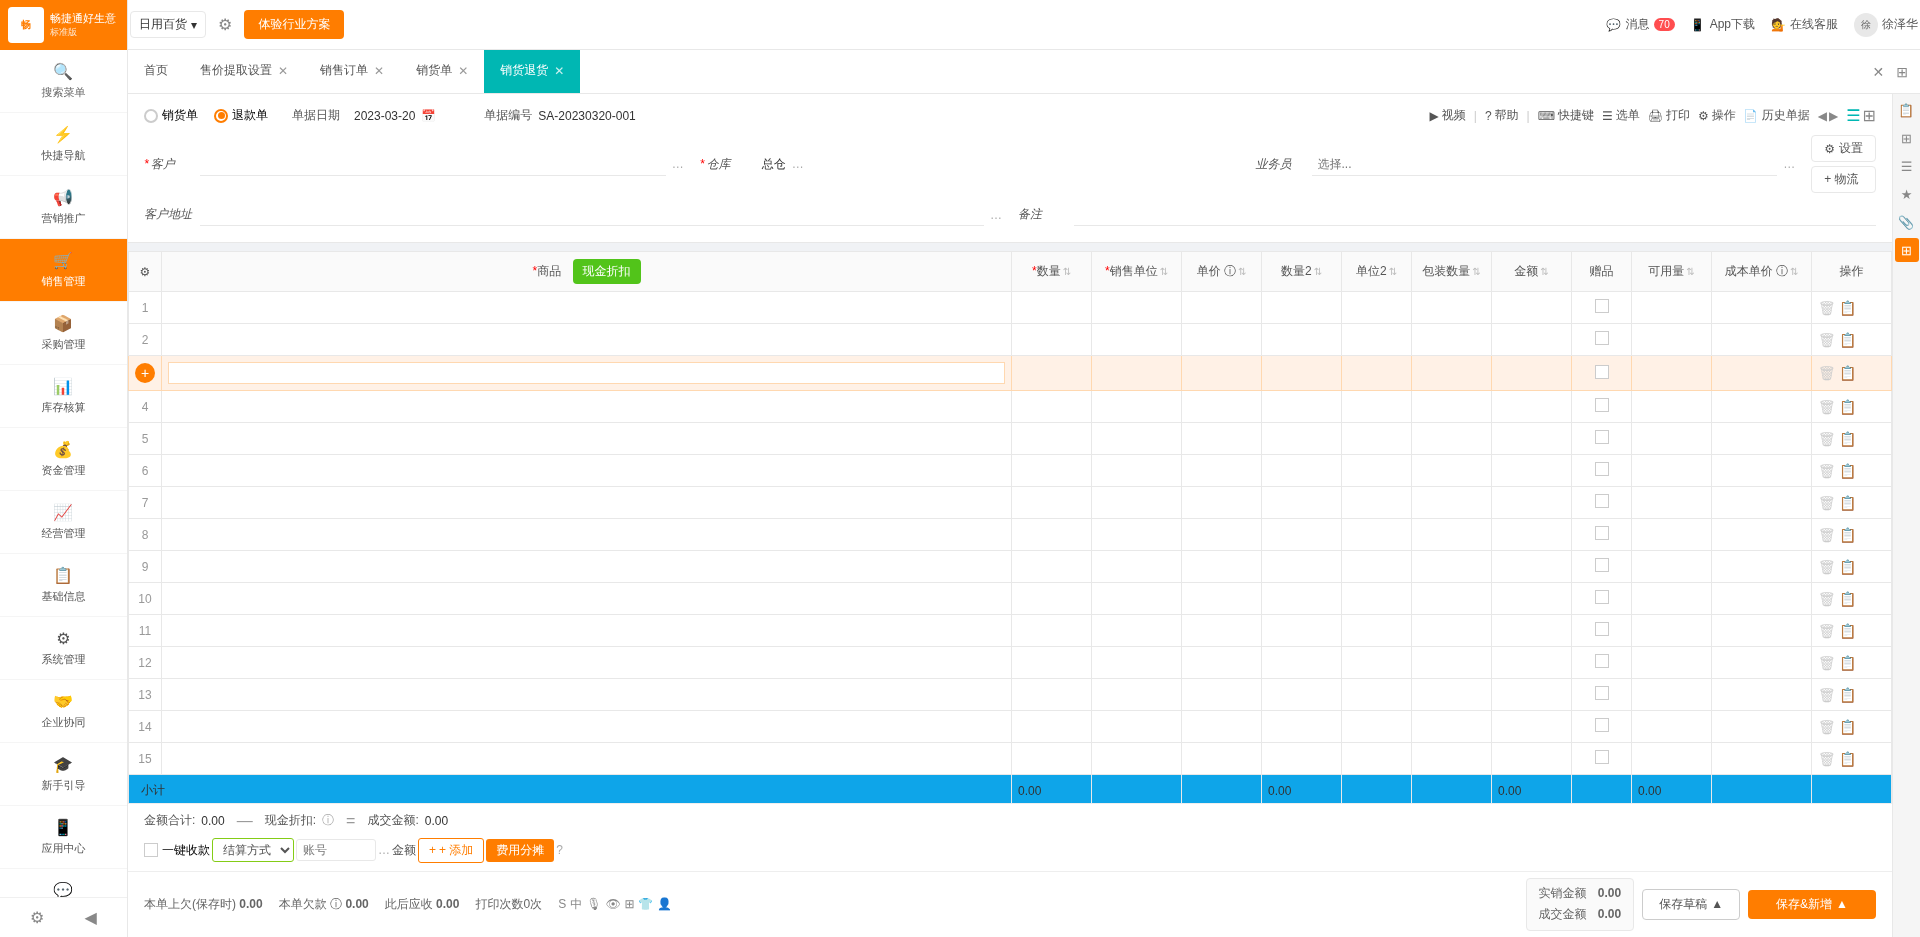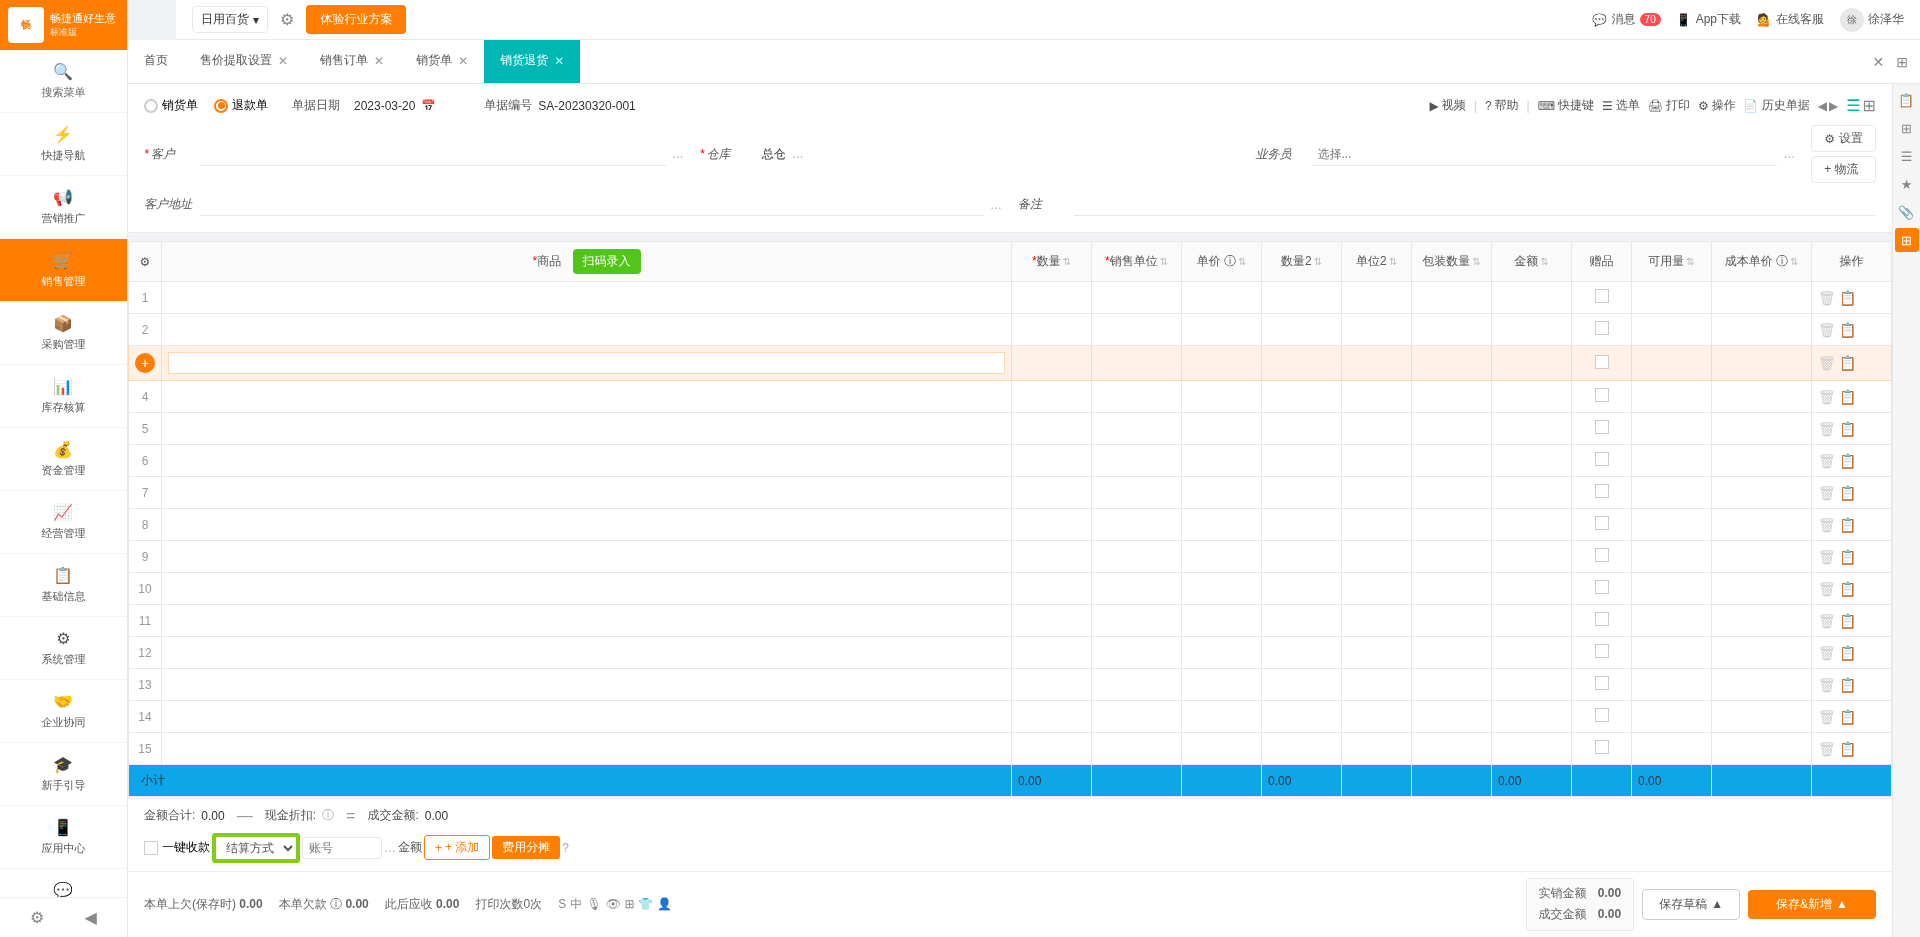--- a/index.html
+++ b/index.html
@@ -18,21 +18,21 @@
     .sidebar-item.active { background: #ff7d00; color: #fff; }
     .sidebar-item .icon { font-size: 16px; }
     .sidebar-item .label { font-size: 11px; }
     .sidebar-bottom { display: flex; justify-content: space-around; padding: 10px; border-top: 1px solid #f0f0f0; }
     .sidebar-bottom-icon { cursor: pointer; color: #888; font-size: 16px; }
 
     
     .main { flex: 1; display: flex; flex-direction: column; overflow: hidden; }
 
     
-    .topbar { height: 40px; background: #fff; display: flex; align-items: center; justify-content: space-between; padding: 0 16px; border-bottom: 1px solid #e8e8e8; margin-left: 48px; }
+    .topbar { height: 50px; background: #fff; display: flex; align-items: center; justify-content: space-between; padding: 0 2px; border-bottom: 1px solid #e8e8e8; }
     .topbar-left { display: flex; align-items: center; gap: 8px; }
     .topbar-dropdown { display: flex; align-items: center; gap: 4px; padding: 4px 8px; border: 1px solid #e8e8e8; border-radius: 4px; cursor: pointer; color: #333; }
     .topbar-gear { color: #888; cursor: pointer; font-size: 16px; padding: 4px; }
     .topbar-exp-btn { background: #ff7d00; color: #fff; border: none; border-radius: 4px; padding: 6px 14px; cursor: pointer; font-size: 12px; }
     .topbar-right { display: flex; align-items: center; gap: 16px; }
     .topbar-right-item { display: flex; align-items: center; gap: 4px; cursor: pointer; color: #555; font-size: 12px; }
     .badge { background: #ff4d4f; color: #fff; border-radius: 10px; font-size: 10px; padding: 1px 5px; }
     .user-avatar { width: 24px; height: 24px; border-radius: 50%; background: #e8e8e8; display: flex; align-items: center; justify-content: center; font-size: 10px; color: #666; }
 
     
@@ -90,21 +90,21 @@
     
     .footer-area { background: #fff; border-top: 1px solid #eee; padding: 8px 16px; }
     .footer-top { display: flex; align-items: center; gap: 12px; margin-bottom: 8px; }
     .footer-sum { display: flex; align-items: center; gap: 6px; color: #555; }
     .footer-sum .value { color: #333; font-weight: 500; }
     .footer-eq { color: #999; font-size: 16px; }
     .footer-minus { color: #999; font-size: 16px; }
     .help-icon { color: #aaa; cursor: pointer; }
     .footer-bottom { display: flex; align-items: center; gap: 2px; }
     .footer-checkbox { display: flex; align-items: center; gap: 4px; cursor: pointer; }
-    .footer-select { border: 4px solid #84cc16; padding: 3px 6px; border-radius: 3px; color: #555; background: #fff; }
+    .footer-select { border: 1px solid #84cc16; padding: 3px 6px; border-radius: 3px; color: #555; background: #fff; }
     .footer-input { border: 1px solid #e8e8e8; padding: 3px 6px; border-radius: 3px; color: #555; width: 80px; }
     .footer-add-btn { background: none; border: 1px solid #ff7d00; color: #ff7d00; padding: 3px 10px; border-radius: 3px; cursor: pointer; display: flex; align-items: center; gap: 3px; }
     .footer-split-btn { background: #ff7d00; color: #fff; border: none; padding: 3px 10px; border-radius: 3px; cursor: pointer; }
     .footer-help { color: #aaa; cursor: pointer; }
     .status-bar { background: #fff; border-top: 1px solid #eee; padding: 6px 16px; display: flex; align-items: center; justify-content: space-between; font-size: 11px; color: #666; }
     .status-bar-left { display: flex; align-items: center; gap: 16px; }
     .status-bar-right { display: flex; align-items: center; gap: 8px; }
     .save-draft-btn { background: #fff; border: 1px solid #ccc; color: #555; padding: 6px 16px; border-radius: 4px; cursor: pointer; display: flex; align-items: center; gap: 4px; }
     .save-new-btn { background: #ff7d00; color: #fff; border: none; padding: 6px 28px; border-radius: 4px; cursor: pointer; display: flex; align-items: center; gap: 4px; }
 
@@ -363,21 +363,21 @@
 
       <div class="table-area">
         <table>
           <thead>
             <tr>
               <th style="width:32px;">
                 <span>⚙</span>
               </th>
               <th style="min-width:140px;">
                 <span style="color:#f00;">*</span>商品
-                <button class="scan-btn">扫码录入</button>
+                <button class="scan-btn">现金折扣</button>
               </th>
               <th style="width:80px;">
                 <span style="color:#f00;">*</span>数量<span class="sort-icon">⇅</span>
               </th>
               <th style="width:90px;">
                 <span style="color:#f00;">*</span>销售单位<span class="sort-icon">⇅</span>
               </th>
               <th style="width:80px;">
                 单价 ⓘ<span class="sort-icon">⇅</span>
               </th>

